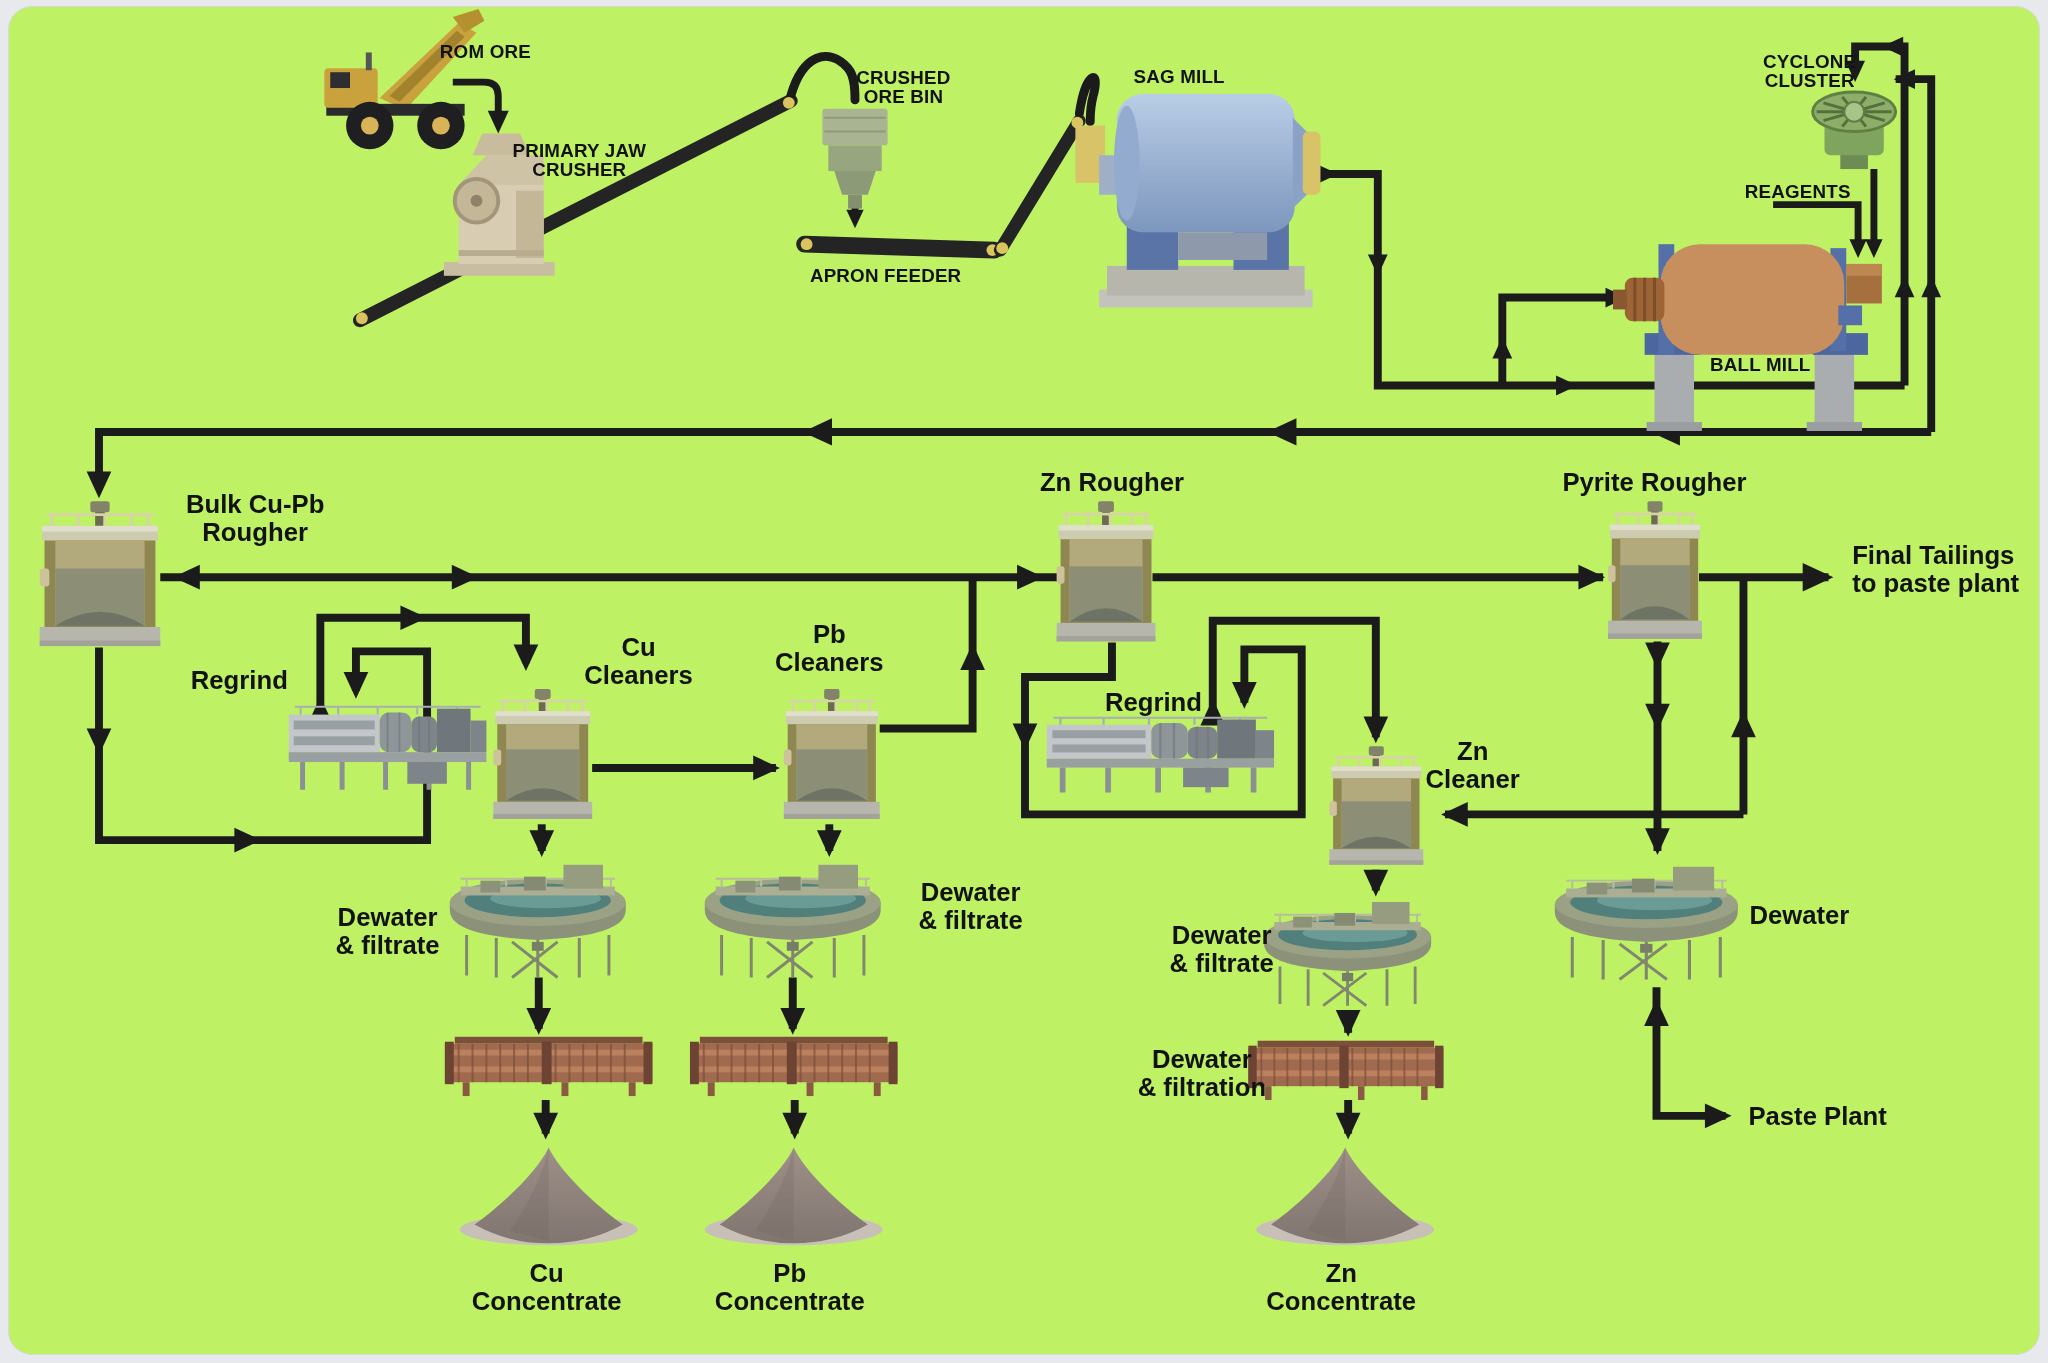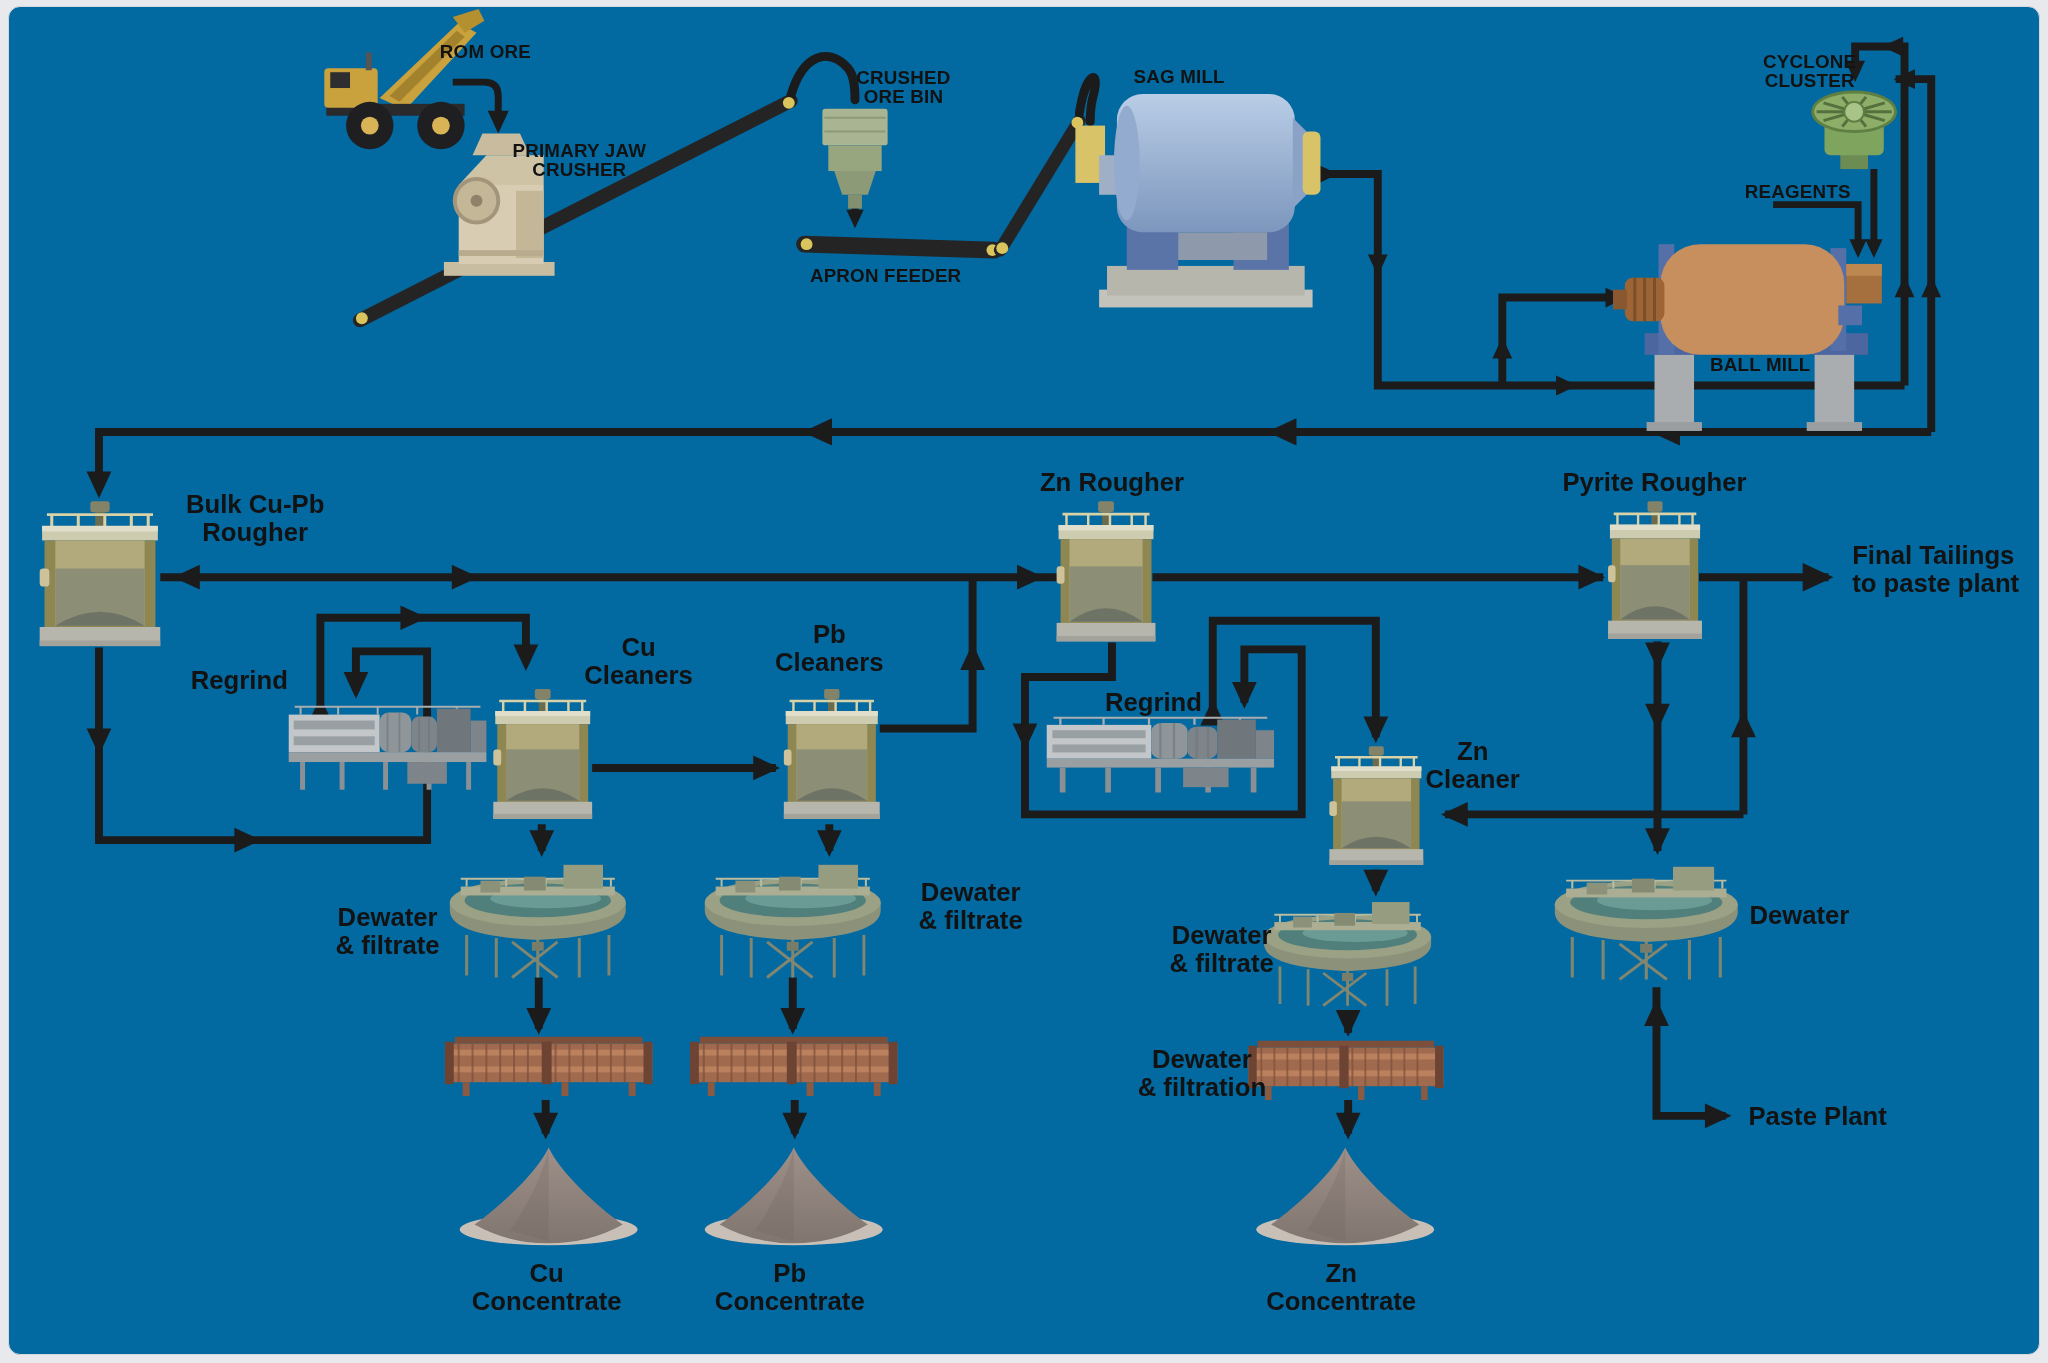--- a/index.html
+++ b/index.html
@@ -1,17 +1,17 @@
 <!DOCTYPE html>
 <html><head>
 <meta charset="utf-8">
 <style>
   html,body{margin:0;padding:0;width:2048px;height:1363px;background:#e7e9ec;overflow:hidden;}
-  .card{position:absolute;left:8px;top:6px;right:8px;bottom:8px;background:#0369a1;
-        border:1px solid #d5d8dc;border-radius:12px;overflow:hidden;}
+  .card{position:absolute;left:8px;top:6px;right:8px;bottom:8px;background:#bef264;
+        border:1px solid #d5d8dc;border-radius:24px;overflow:hidden;}
   svg{display:block;width:100%;height:100%;}
   .t1{font-family:"Liberation Sans",sans-serif;font-weight:700;font-size:19px;fill:#121212;letter-spacing:.2px;}
   .t2{font-family:"Liberation Sans",sans-serif;font-weight:700;font-size:26px;fill:#121212;}
 </style>
 </head>
 <body>
 
 <div class="card">
 <svg viewBox="0 0 2048 1363" preserveAspectRatio="xMidYMid meet">
   <defs>

